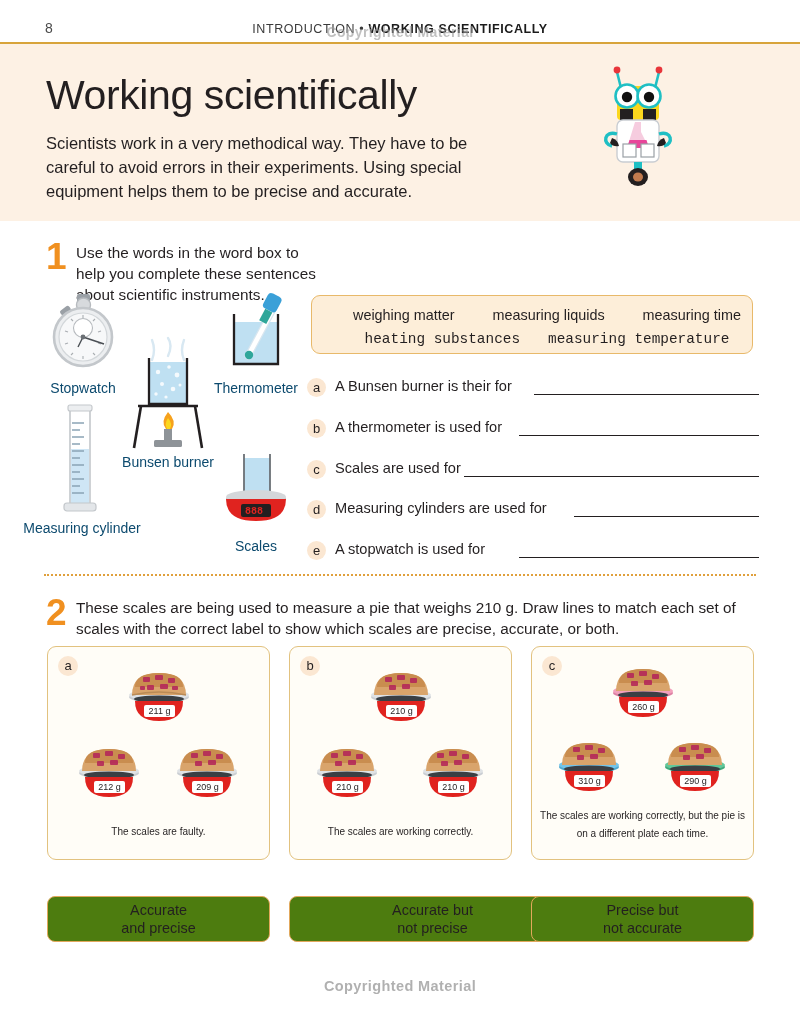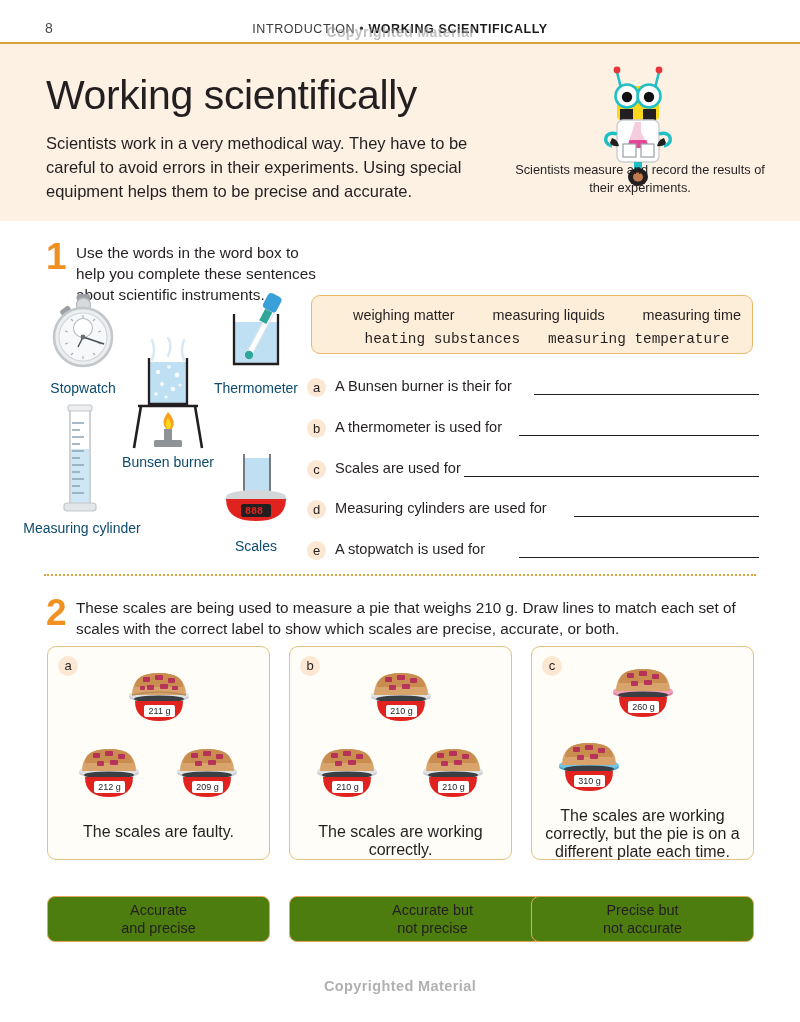--- a/index.html
+++ b/index.html
@@ -58,21 +58,21 @@
   
   .dashed-div { position:absolute; left:44px; top:574px; width:712px; height:0;
                 border-top:2.6px dotted #e0a03c; }
 
   
   .card { position:absolute; top:646px; width:221px; height:212px;
           background:#fffdf7; border:1.6px solid #e2c27f; border-radius:9px; }
   .card .cletter { position:absolute; left:10px; top:9px; width:20px; height:20px; border-radius:50%;
                    background:#fbe7d2; font-size:13px; text-align:center; line-height:20px; }
   .card .caption { position:absolute; left:8px; width:205px; text-align:center;
-                   font-size:16px; line-height:18px; color:#231f20; }
+                   font-size:10px; line-height:18px; color:#231f20; }
 
   .scale-unit { position:absolute; width:86px; height:86px; }
 
   
   .ansbox { position:absolute; top:896px; width:221px; height:44px;
             background:#4d7c0f; border:1.6px solid #e2a85c; border-radius:8px;
             display:flex; align-items:center; justify-content:center;
             text-align:center; font-size:14.4px; line-height:18px; color:#231f20; }
 
   
@@ -129,21 +129,20 @@
 
       <rect x="35" y="82" width="13" height="13" fill="#ffffff" stroke="#9aa0a6" stroke-width="1.2"></rect>
       <rect x="53" y="82" width="13" height="13" fill="#ffffff" stroke="#9aa0a6" stroke-width="1.2"></rect>
 
       <rect x="46" y="100" width="8" height="9" fill="#1fbfc4"></rect>
       <ellipse cx="50" cy="115" rx="10" ry="9" fill="#231f20"></ellipse>
       <ellipse cx="50" cy="115" rx="5" ry="4.6" fill="#c07a4e"></ellipse>
     </svg>
   </div>
 
-  <div class="mascot-caption">Scientists measure and record the results of their experiments.</div>
 </div>
 
 <div class="qnum" style="left:46px; top:238px;">1</div>
 <div class="qtext" style="left:76px; top:242px; width:250px;">Use the words in the word box to help you complete these sentences about scientific instruments.</div>
 
 <div class="wordbox">
   <div class="wordbox-row r1">
     <span>weighing matter</span>
     <span>measuring liquids</span>
     <span>measuring time</span>
@@ -470,20 +469,39 @@
           <rect x="31" y="28" width="7" height="5" rx="1"></rect>
         <rect x="44" y="27" width="8" height="5" rx="1"></rect>
       </g>
       <ellipse cx="43" cy="42" rx="25" ry="3.6" fill="#3a3f44"></ellipse>
       <path d="M19 44 q0 20 24 20 q24 0 24 -20 z" fill="#e0231f"></path>
       <rect x="28" y="48" width="31" height="12" rx="2" fill="#ffffff"></rect>
       <text x="43.5" y="57" text-anchor="middle" font-family="'Liberation Sans', sans-serif" font-size="9" fill="#231f20">310 g</text>
     </svg>
   </div>
 
+  <div class="scale-unit" style="left:120px; top:80px;">
+    <svg width="86" height="86" viewBox="0 0 86 86">
+      <ellipse cx="43" cy="40" rx="30" ry="6" fill="#3fa87a"></ellipse>
+      <ellipse cx="43" cy="38" rx="30" ry="6" fill="#62c79a"></ellipse>
+      <path d="M16 38 q0 -22 27 -22 q27 0 27 22 z" fill="#d9a46b"></path>
+      <path d="M19 30 q0 -14 24 -14 q24 0 24 14 z" fill="#c98d4f"></path>
+      <g fill="#b5295a" opacity=".9">
+        <rect x="27" y="20" width="7" height="5" rx="1"></rect>
+          <rect x="39" y="18" width="8" height="5" rx="1"></rect>
+        <rect x="52" y="21" width="7" height="5" rx="1"></rect>
+          <rect x="31" y="28" width="7" height="5" rx="1"></rect>
+        <rect x="44" y="27" width="8" height="5" rx="1"></rect>
+      </g>
+      <ellipse cx="43" cy="42" rx="25" ry="3.6" fill="#3a3f44"></ellipse>
+      <path d="M19 44 q0 20 24 20 q24 0 24 -20 z" fill="#e0231f"></path>
+      <rect x="28" y="48" width="31" height="12" rx="2" fill="#ffffff"></rect>
+      <text x="43.5" y="57" text-anchor="middle" font-family="'Liberation Sans', sans-serif" font-size="9" fill="#231f20">290 g</text>
+    </svg>
+  </div>
 
   <div class="caption" style="top:160px;">The scales are working correctly, but the pie is on a different plate each time.</div>
 </div>
 
 <div class="ansbox" style="left:47px;">
   <div>
     <div>Accurate</div>
     <div>and precise</div>
   </div>
 </div>

